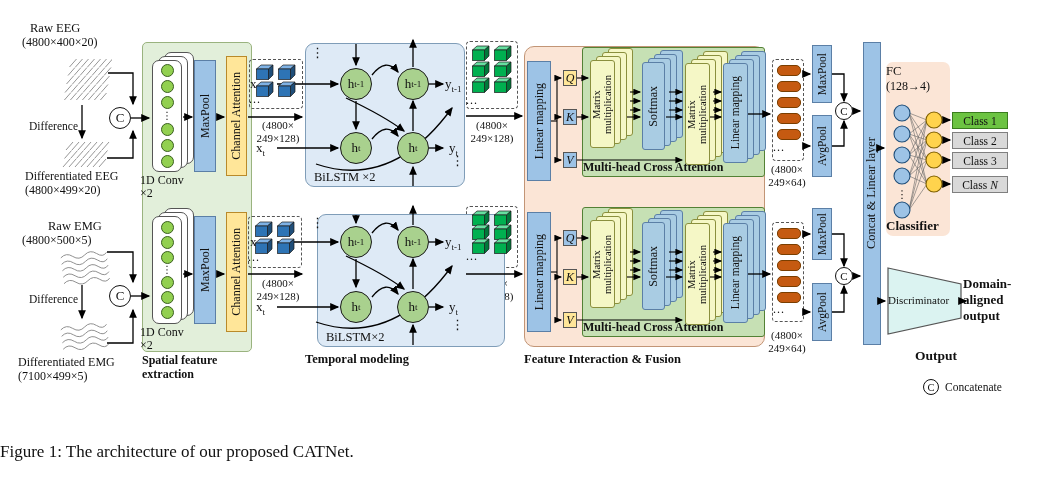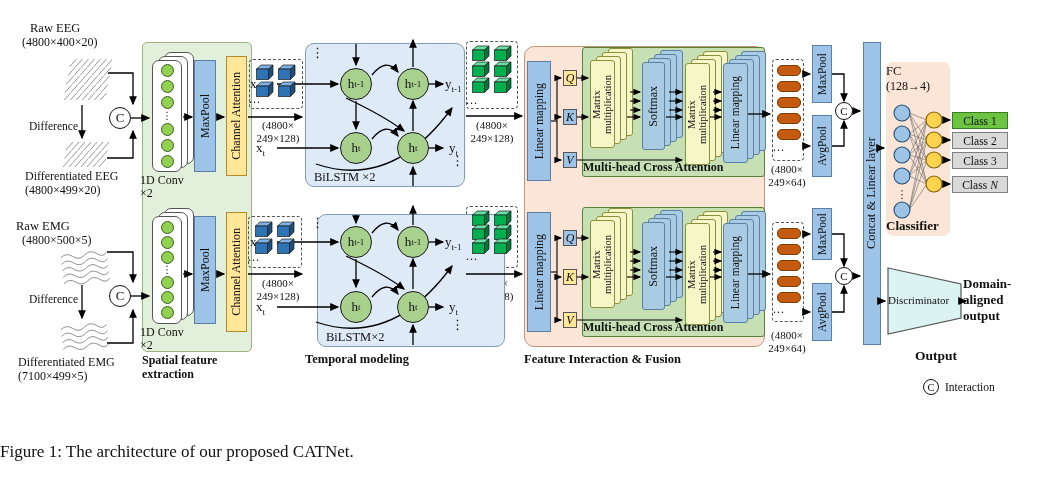--- a/index.html
+++ b/index.html
@@ -107,21 +107,21 @@
     <line x1="9.5" y1="38.5" x2="16.5" y2="30.5" stroke="#8a8a8a" stroke-width="0.9"></line>
     <line x1="15.5" y1="38.5" x2="22.5" y2="30.5" stroke="#8a8a8a" stroke-width="0.9"></line>
     <line x1="21.5" y1="38.5" x2="28.5" y2="30.5" stroke="#8a8a8a" stroke-width="0.9"></line>
     <line x1="27.5" y1="38.5" x2="34.5" y2="30.5" stroke="#8a8a8a" stroke-width="0.9"></line>
     <line x1="33.5" y1="38.5" x2="40.5" y2="30.5" stroke="#8a8a8a" stroke-width="0.9"></line>
     <line x1="39.5" y1="38.5" x2="46.5" y2="30.5" stroke="#8a8a8a" stroke-width="0.9"></line>
   </svg>
 <div class="abs ctr" style="left:25px;top:169px;width:126px;font-size:12px">Differentiated EEG</div>
 <div class="abs ctr" style="left:25px;top:183px;width:126px;font-size:12px">(4800×499×20)</div>
 
-<div class="abs ctr" style="left:16px;top:219px;width:110px;font-size:12.5px">Raw EMG</div>
+<div class="abs ctr" style="left:48px;top:219px;width:110px;font-size:12.5px">Raw EMG</div>
 <div class="abs ctr" style="left:22px;top:233px;width:126px;font-size:12px">(4800×500×5)</div>
 <svg class="abs" style="left:60px;top:248px" width="50" height="38">
     <g transform="rotate(-7 25 18)">
       <path d="M2,7 q6,-5 12,0 t12,0 t12,0 t10,0" fill="none" stroke="#8a8a8a" stroke-width="0.9"></path>
       <path d="M2,13.5 q6,-5 12,0 t12,0 t12,0 t10,0" fill="none" stroke="#8a8a8a" stroke-width="0.9"></path>
       <path d="M2,20 q6,-5 12,0 t12,0 t12,0 t10,0" fill="none" stroke="#8a8a8a" stroke-width="0.9"></path>
       <path d="M2,26.5 q6,-5 12,0 t12,0 t12,0 t10,0" fill="none" stroke="#8a8a8a" stroke-width="0.9"></path>
       <path d="M2,33 q6,-5 12,0 t12,0 t12,0 t10,0" fill="none" stroke="#8a8a8a" stroke-width="0.9"></path>
     </g>
   </svg>
@@ -565,21 +565,21 @@
 <svg class="abs" style="left:887px;top:267px" width="76" height="68">
   <polygon points="1,1 74,17 74,51 1,67" fill="#DBF3F1" stroke="#555" stroke-width="1.2"></polygon>
 </svg>
 <div class="abs ctr" style="left:888px;top:294px;width:72px;font-size:11px">Discriminator</div>
 <div class="abs ctr bold" style="left:963px;top:276px;width:86px;font-size:13px;line-height:16px"><span>Domain-</span><br><span>aligned</span><br><span>output</span></div>
 <div class="abs ctr bold" style="left:915px;top:348px;width:66px;font-size:13.5px">Output</div>
 
 <div class="abs cnodeC" style="left:923px;top:379px;width:16px;height:16px;font-size:10.5px">
     <span>C</span>
   </div>
-<div class="abs" style="left:945px;top:381px;font-size:11.5px">Interaction</div>
+<div class="abs" style="left:945px;top:381px;font-size:11.5px">Concatenate</div>
 
 <div class="abs ctr" style="left:0;top:442px;width:1051px;font-size:17px">Figure 1: The architecture of our proposed CATNet.</div>
 
 <svg class="wires" width="1051" height="477">
   <defs>
     <marker id="ah" markerWidth="8" markerHeight="8" refX="6" refY="3" orient="auto">
       <path d="M0,0 L7,3 L0,6 z" fill="#000"></path>
     </marker>
   </defs>
   <g stroke="#000" stroke-width="1.3" fill="none">

